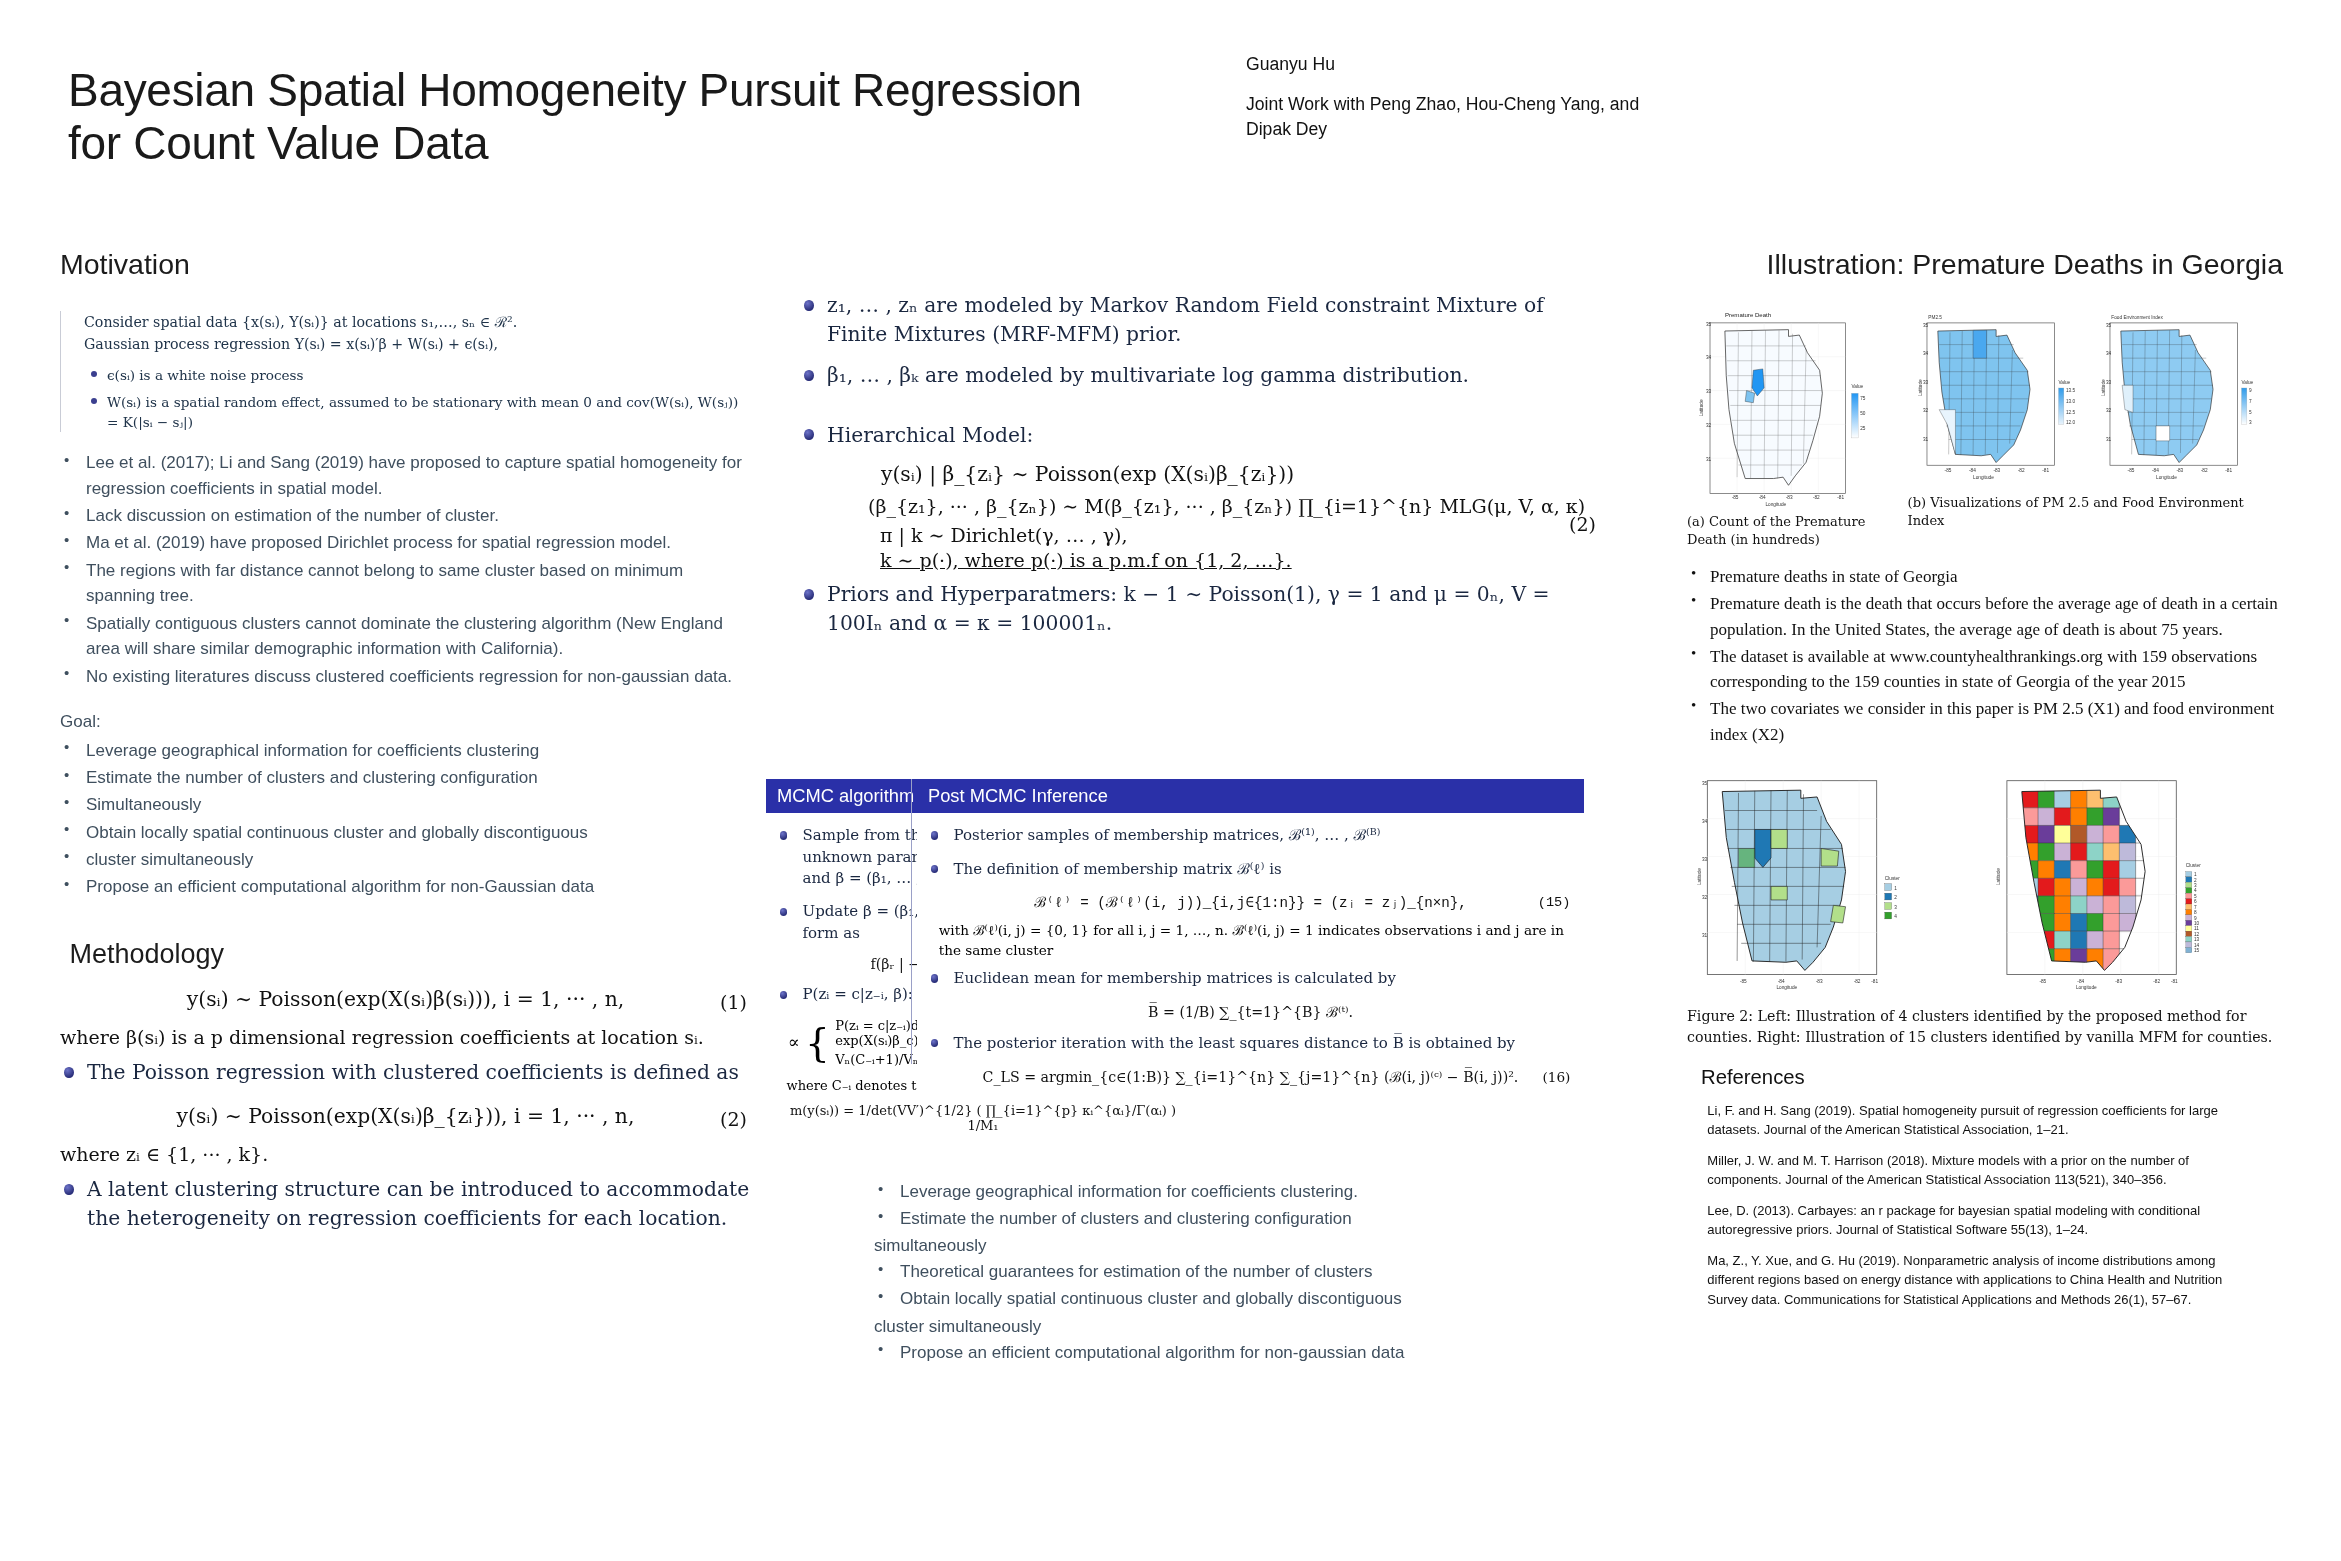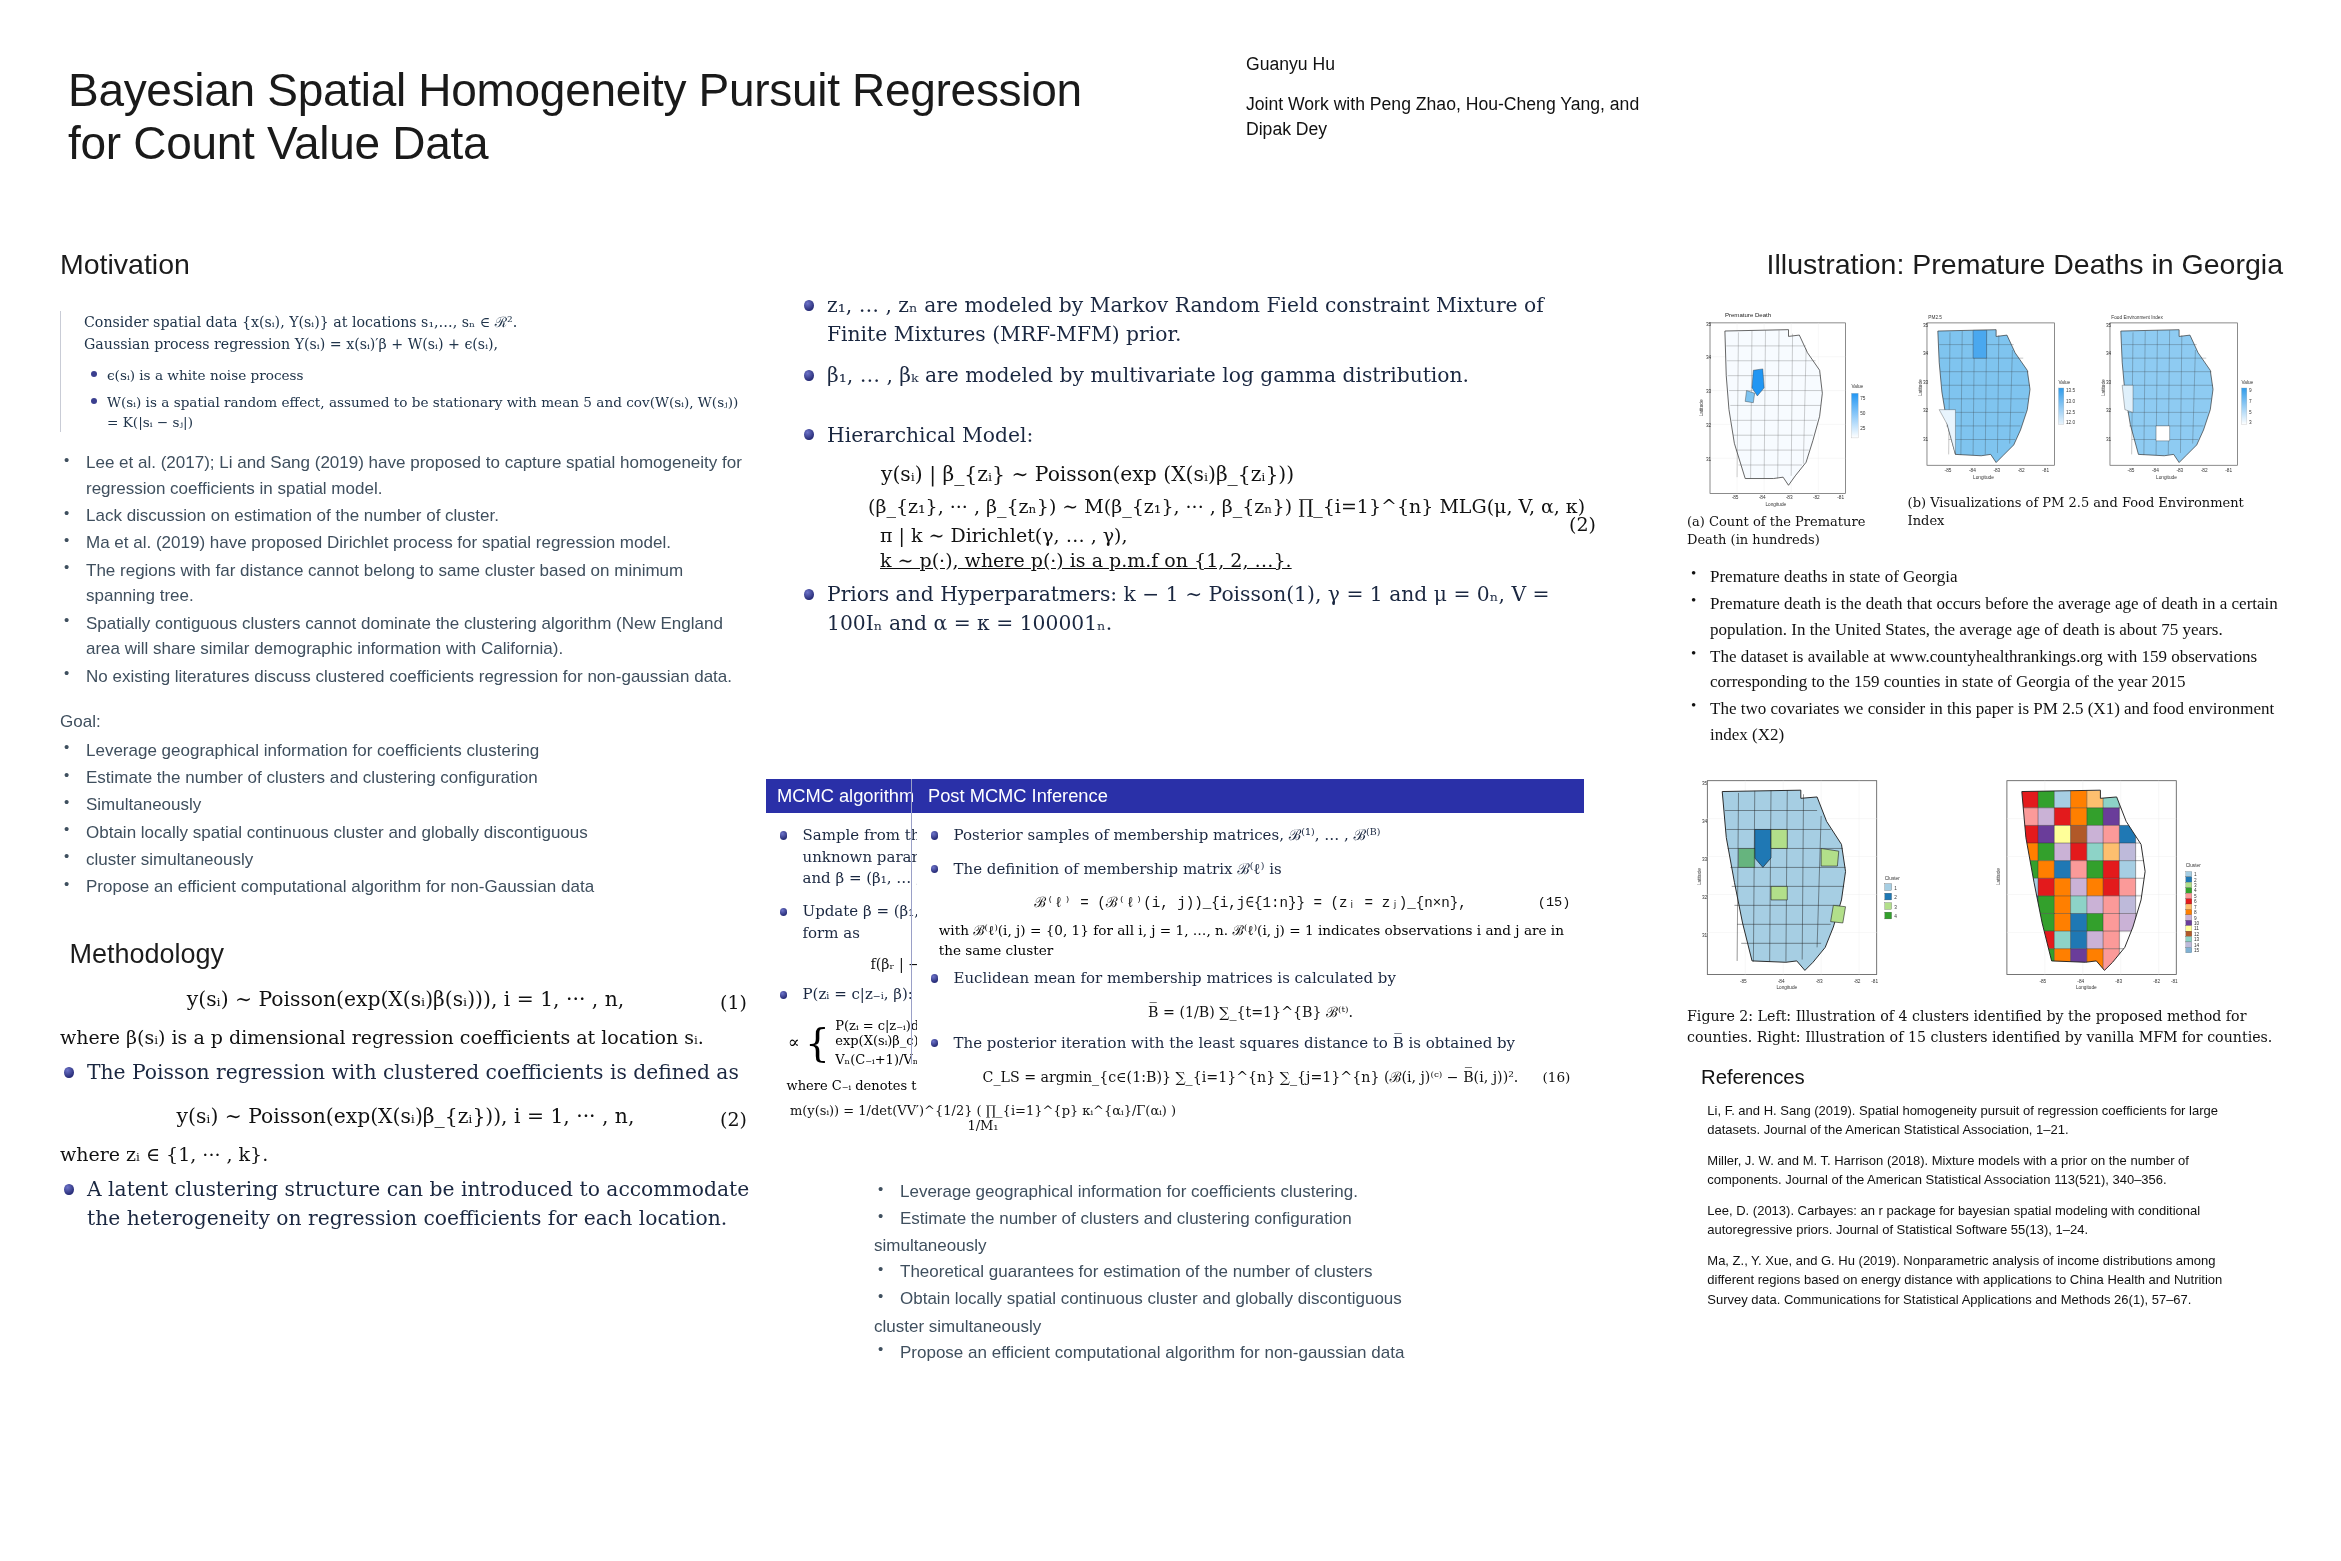--- a/index.html
+++ b/index.html
@@ -96,21 +96,21 @@
   </div>
 
   <div class="colL">
     <div class="sechead">Motivation</div>
 
     <div class="leftrule">
       <div class="l1">Consider spatial data {x(sᵢ), Y(sᵢ)} at locations s₁,…, sₙ ∈ ℛ².</div>
       <div class="l1">Gaussian process regression Y(sᵢ) = x(sᵢ)′β + W(sᵢ) + ϵ(sᵢ),</div>
       <ul class="sub">
         <li>ϵ(sᵢ) is a white noise process</li>
-        <li>W(sᵢ) is a spatial random effect, assumed to be stationary with mean 5 and cov(W(sᵢ), W(sⱼ)) = K(|sᵢ − sⱼ|)</li>
+        <li>W(sᵢ) is a spatial random effect, assumed to be stationary with mean 0 and cov(W(sᵢ), W(sⱼ)) = K(|sᵢ − sⱼ|)</li>
       </ul>
     </div>
 
     <div class="dlist">
       <div class="row">Lee et al. (2017); Li and Sang (2019) have proposed to capture spatial homogeneity for regression coefficients in spatial model.</div>
       <div class="row">Lack discussion on estimation of the number of cluster.</div>
       <div class="row">Ma et al. (2019) have proposed Dirichlet process for spatial regression model.</div>
       <div class="row">The regions with far distance cannot belong to same cluster based on minimum spanning tree.</div>
       <div class="row">Spatially contiguous clusters cannot dominate the clustering algorithm (New England area will share similar demographic information with California).</div>
       <div class="row">No existing literatures discuss clustered coefficients regression for non-gaussian data.</div>

